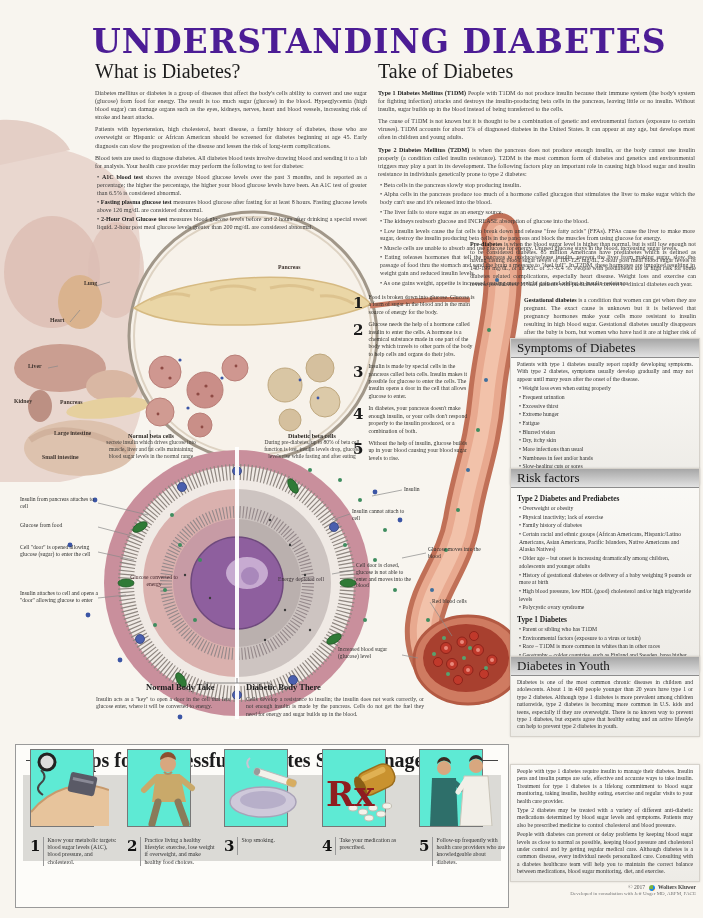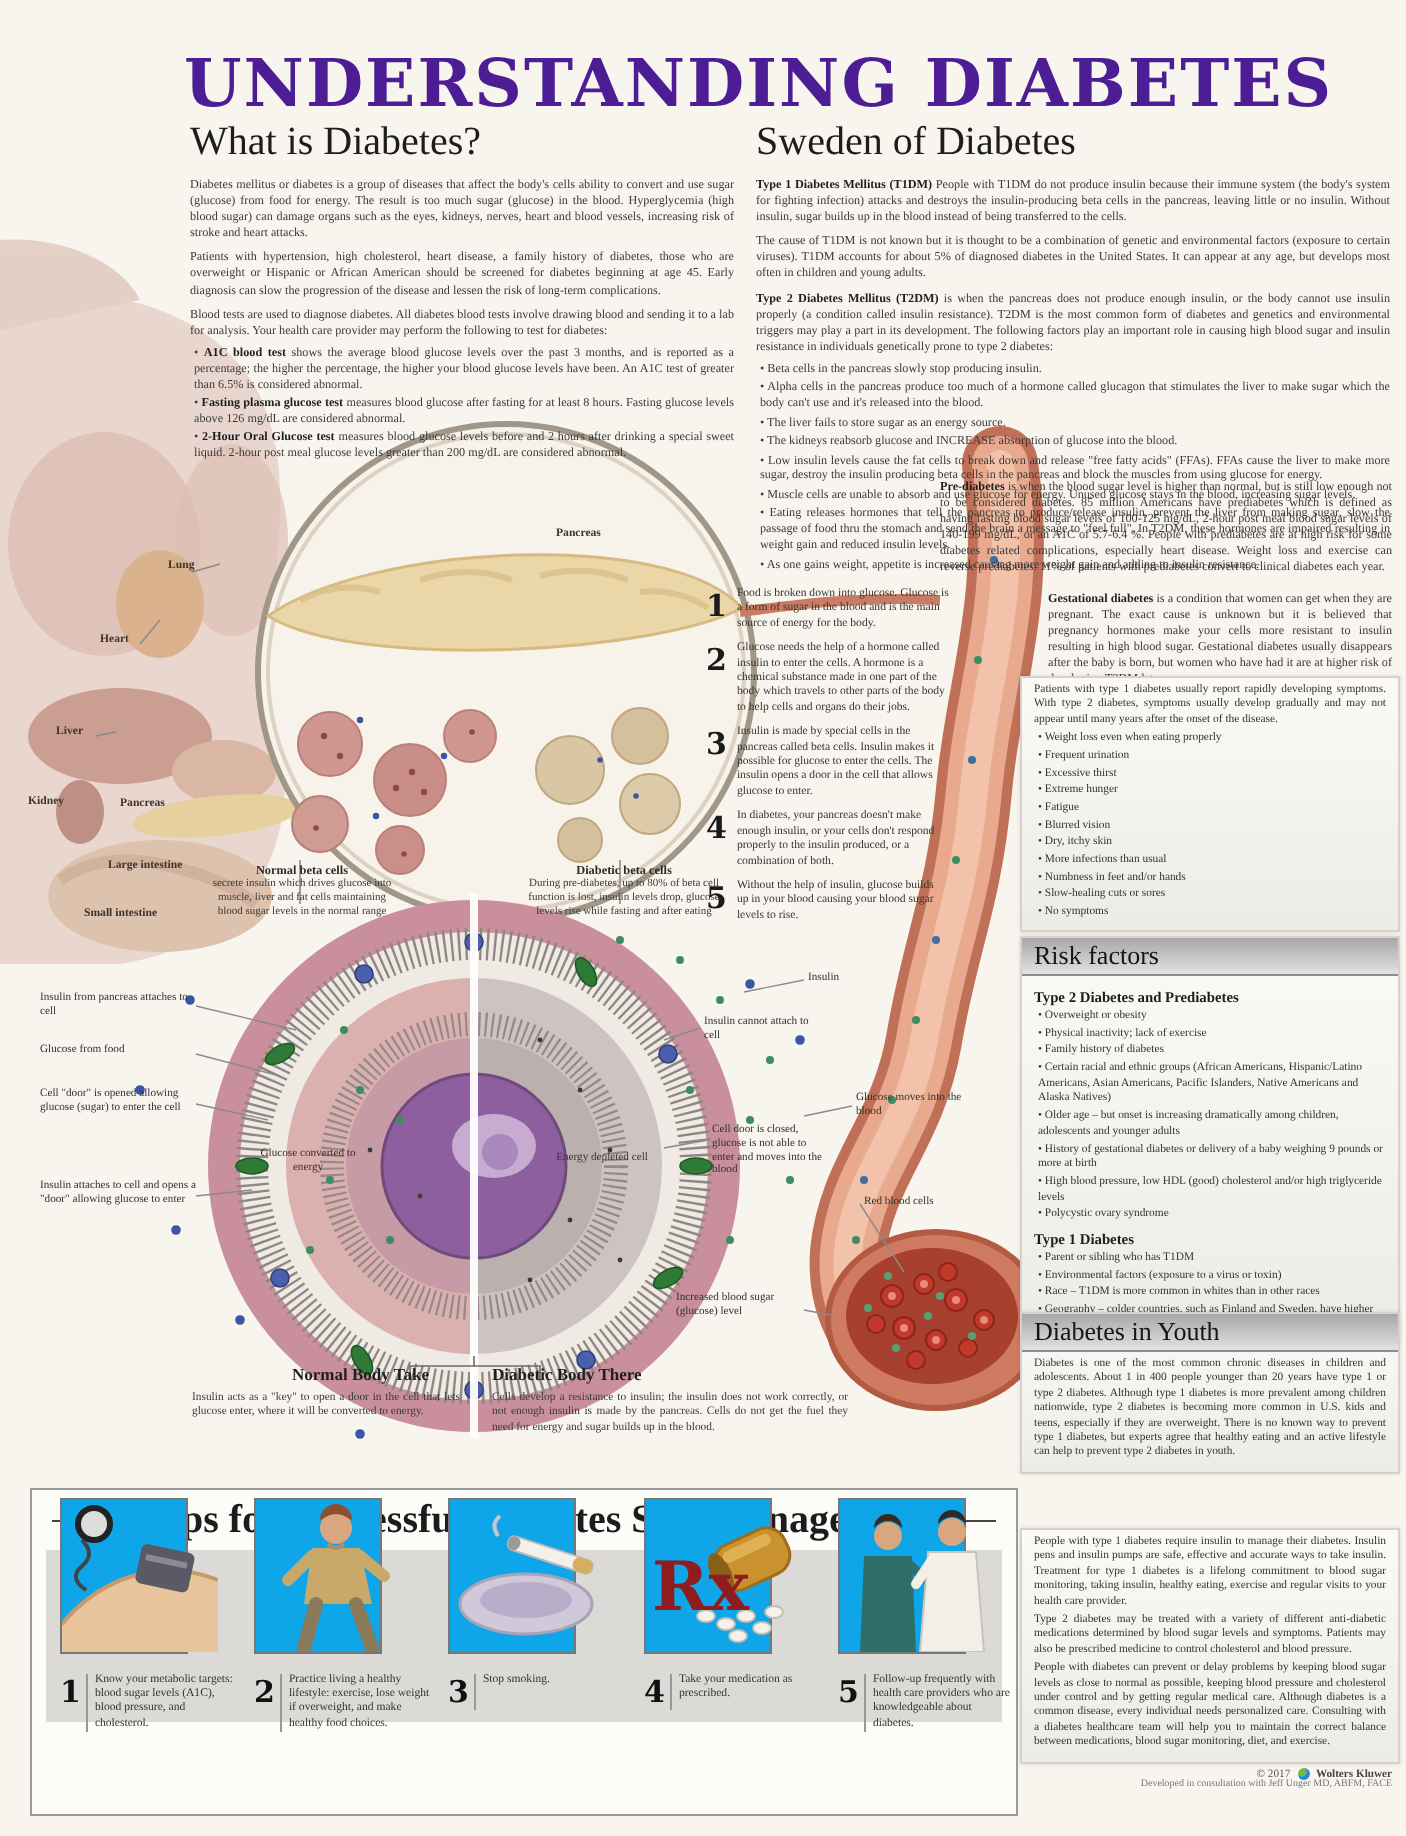--- a/index.html
+++ b/index.html
@@ -27,21 +27,21 @@
   .panel-head{font-size:13px;color:#161616;background:linear-gradient(180deg,#a7a7a7,#e2e2e2);
               border-bottom:0.5px solid #8c8c8c;padding:1px 6px;}
   .panel-body{padding:3px 6px;}
   .panel-intro{font-size:5.7px;line-height:1.3;color:#333;text-align:justify;margin:0 0 2px 0;}
   .sub-head{font-size:7.4px;font-weight:bold;color:#1d1d1d;margin:3px 0 1px 0;}
   .tips-box{border:1.5px solid #9a9a9a;background:#fdfcf9;}
   .tips-title-row{display:flex;align-items:center;gap:8px;padding:4px 10px 0 10px;}
   .tips-title-row::before,.tips-title-row::after{content:"";flex:1;border-top:1.5px solid #444;}
   .tips-title{font-size:20px;font-weight:bold;color:#1c1c1c;white-space:nowrap;}
   .tiles-band{position:absolute;left:7px;right:7px;top:30px;height:86px;background:#dbdad6;}
-  .tile{position:absolute;top:4px;width:64px;height:78px;background:#0ea5e9;border:1px solid #777;box-sizing:border-box;}
+  .tile{position:absolute;top:4px;width:64px;height:78px;background:#5eead4;border:1px solid #777;box-sizing:border-box;}
   .tip-cap{position:absolute;top:92px;width:88px;display:flex;}
   .tip-num{font-family:"DejaVu Serif",serif;font-weight:bold;font-size:15px;color:#111;margin-right:3px;}
   .tip-text{font-size:5.8px;line-height:1.25;color:#333;border-left:0.5px solid #999;padding-left:3px;}
   .rx-glyph{font-family:"DejaVu Serif",serif;font-weight:bold;font-size:34px;color:#8f1d20;}
   .footer-line{font-size:5.6px;color:#555;text-align:right;}
   .wk-dot{display:inline-block;width:6px;height:6px;border-radius:50%;vertical-align:middle;
           background:radial-gradient(circle at 35% 35%, #7cb342 0 40%, #1e88e5 40% 70%, #fb8c00 70% 100%);margin:0 2px;}
   svg{display:block;}
 </style>
 </head>
@@ -254,21 +254,21 @@
     <p class="body-p">Patients with hypertension, high cholesterol, heart disease, a family history of diabetes, those who are overweight or Hispanic or African American should be screened for diabetes beginning at age 45. Early diagnosis can slow the progression of the disease and lessen the risk of long-term complications.</p>
     <p class="body-p">Blood tests are used to diagnose diabetes. All diabetes blood tests involve drawing blood and sending it to a lab for analysis. Your health care provider may perform the following to test for diabetes:</p>
     <ul class="blist">
       <li><b class="lead">A1C blood test</b> <span>shows the average blood glucose levels over the past 3 months, and is reported as a percentage; the higher the percentage, the higher your blood glucose levels have been. An A1C test of greater than 6.5% is considered abnormal.</span></li>
       <li><b class="lead">Fasting plasma glucose test</b> <span>measures blood glucose after fasting for at least 8 hours. Fasting glucose levels above 126 mg/dL are considered abnormal.</span></li>
       <li><b class="lead">2-Hour Oral Glucose test</b> <span>measures blood glucose levels before and 2 hours after drinking a special sweet liquid. 2-hour post meal glucose levels greater than 200 mg/dL are considered abnormal.</span></li>
     </ul>
   </div>
 
   <div class="abs" style="left:378px;top:60px;width:317px;z-index:2;">
-    <div class="sec-head">Sweden of Diabetes</div>
+    <div class="sec-head">Take of Diabetes</div>
     <div style="height:6px;"></div>
     <p class="body-p"><b class="lead">Type 1 Diabetes Mellitus (T1DM)</b> <span>People with T1DM do not produce insulin because their immune system (the body's system for fighting infection) attacks and destroys the insulin-producing beta cells in the pancreas, leaving little or no insulin. Without insulin, sugar builds up in the blood instead of being transferred to the cells.</span></p>
     <p class="body-p">The cause of T1DM is not known but it is thought to be a combination of genetic and environmental factors (exposure to certain viruses). T1DM accounts for about 5% of diagnosed diabetes in the United States. It can appear at any age, but develops most often in children and young adults.</p>
     <p class="body-p"><b class="lead">Type 2 Diabetes Mellitus (T2DM)</b> <span>is when the pancreas does not produce enough insulin, or the body cannot use insulin properly (a condition called insulin resistance). T2DM is the most common form of diabetes and genetics and environmental triggers may play a part in its development. The following factors play an important role in causing high blood sugar and insulin resistance in individuals genetically prone to type 2 diabetes:</span></p>
     <ul class="blist">
         <li>Beta cells in the pancreas slowly stop producing insulin.</li>
         <li>Alpha cells in the pancreas produce too much of a hormone called glucagon that stimulates the liver to make sugar which the body can't use and it's released into the blood.</li>
         <li>The liver fails to store sugar as an energy source.</li>
         <li>The kidneys reabsorb glucose and INCREASE absorption of glucose into the blood.</li>
         <li>Low insulin levels cause the fat cells to break down and release "free fatty acids" (FFAs). FFAs cause the liver to make more sugar, destroy the insulin producing beta cells in the pancreas and block the muscles from using glucose for energy.</li>
@@ -340,20 +340,21 @@
 
   <div class="abs callout" style="left:128px;top:574px;width:52px;text-align:center;color:#45262c;z-index:2;">Glucose converted to energy</div>
   <div class="abs callout" style="left:276px;top:576px;width:50px;text-align:center;color:#3c3338;z-index:2;">Energy depleted cell</div>
 
   <div class="abs cell-cap" style="left:146px;top:682px;z-index:2;">Normal Body Take</div>
   <div class="abs cell-cap" style="left:246px;top:682px;z-index:2;">Diabetic Body There</div>
   <div class="abs cell-cap-text" style="left:96px;top:696px;width:134px;z-index:2;">Insulin acts as a "key" to open a door in the cell that lets glucose enter, where it will be converted to energy.</div>
   <div class="abs cell-cap-text" style="left:246px;top:696px;width:178px;z-index:2;">Cells develop a resistance to insulin; the insulin does not work correctly, or not enough insulin is made by the pancreas. Cells do not get the fuel they need for energy and sugar builds up in the blood.</div>
 
   <div class="abs panel" style="left:510px;top:338px;width:188px;z-index:2;">
+    <div class="panel-head">Symptoms of Diabetes</div>
     <div class="panel-body">
       <p class="panel-intro">Patients with type 1 diabetes usually report rapidly developing symptoms. With type 2 diabetes, symptoms usually develop gradually and may not appear until many years after the onset of the disease.</p>
       <ul class="blist slist">
           <li>Weight loss even when eating properly</li>
           <li>Frequent urination</li>
           <li>Excessive thirst</li>
           <li>Extreme hunger</li>
           <li>Fatigue</li>
           <li>Blurred vision</li>
           <li>Dry, itchy skin</li>

